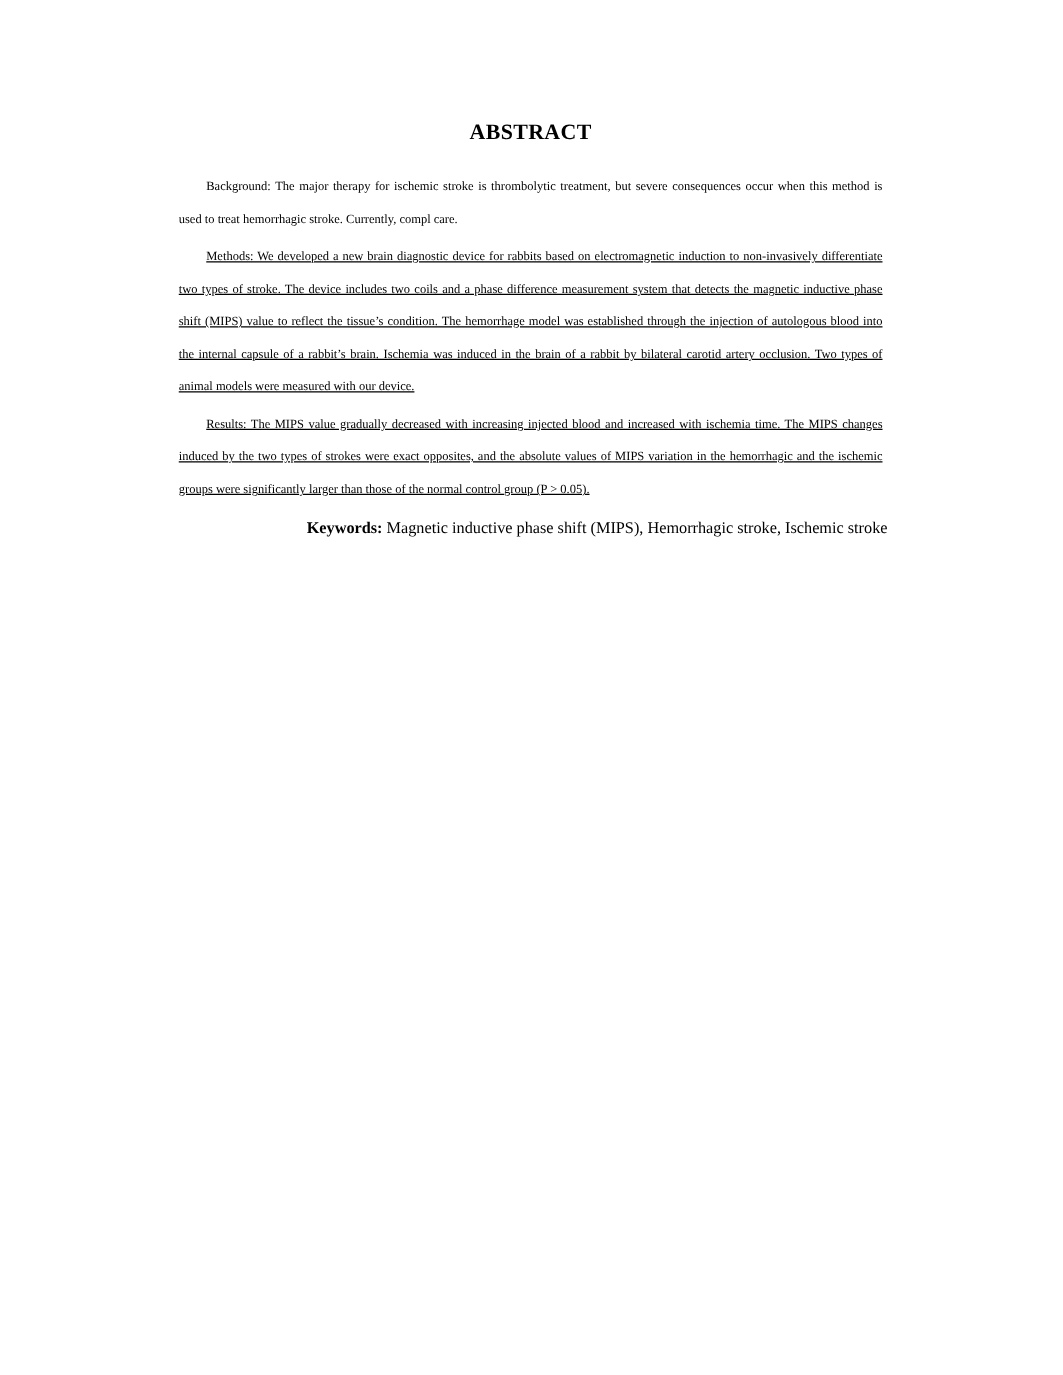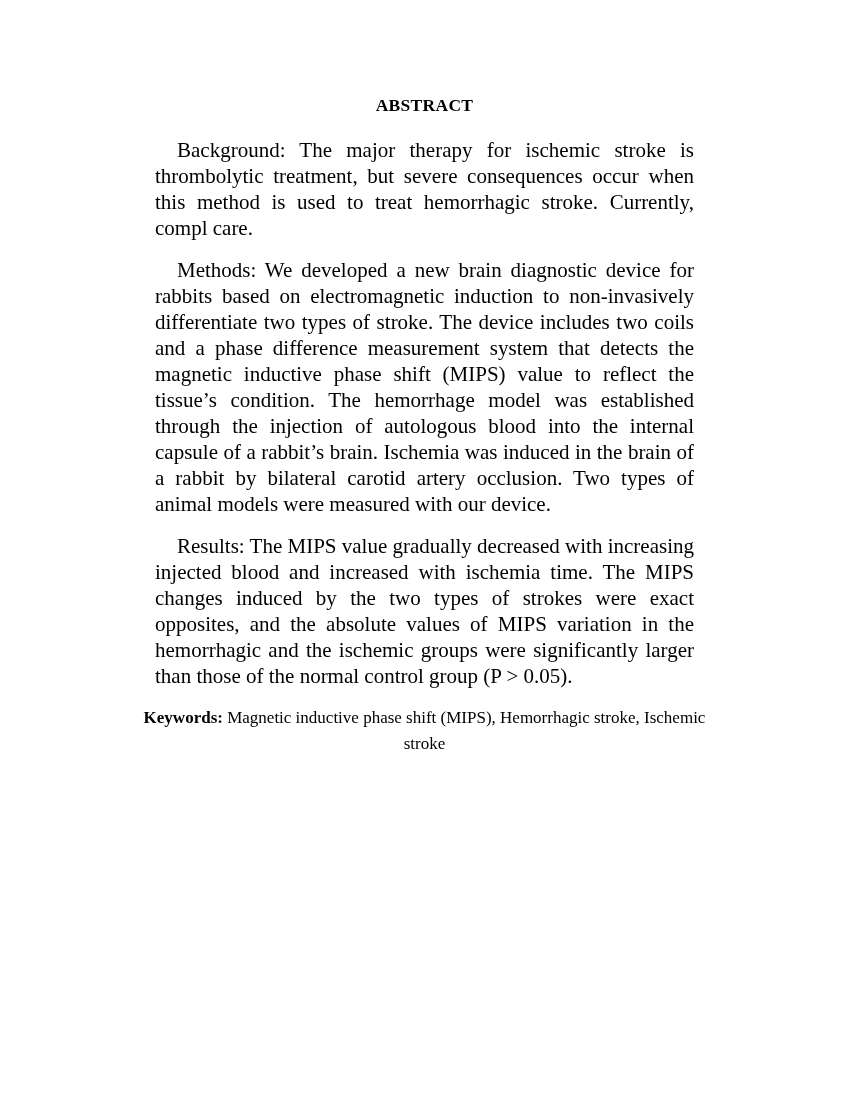--- a/index.html
+++ b/index.html
@@ -29,39 +29,40 @@
   }
   .page-title {
     font-size: 17.5px;
     font-weight: bold;
     text-align: center;
     letter-spacing: 0.3px;
     margin: 0 0 21px 0;
     line-height: 22px;
   }
   .para {
-    font-size: 21px;
+    font-size: 10px;
     line-height: 26px;
     text-align: justify;
     text-justify: inter-word;
     text-indent: 22px;
-    margin: 16px;
+    margin: 4px;
     hyphens: auto;
     -webkit-hyphens: auto;
   }
   .para + .para {
     margin-top: 0;
+    text-decoration: underline;
   }
   .para.notice {
     font-style: italic;
   }
   .keywords {
-    font-size: 17px;
+    font-size: 13px;
     line-height: 26px;
-    text-align: center;
+    text-align: right;
     text-indent: 0;
     margin: 0;
   }
   .keywords-label {
     font-weight: bold;
   }
   .page-number {
     position: absolute;
     left: 0;
     top: 1022px;

